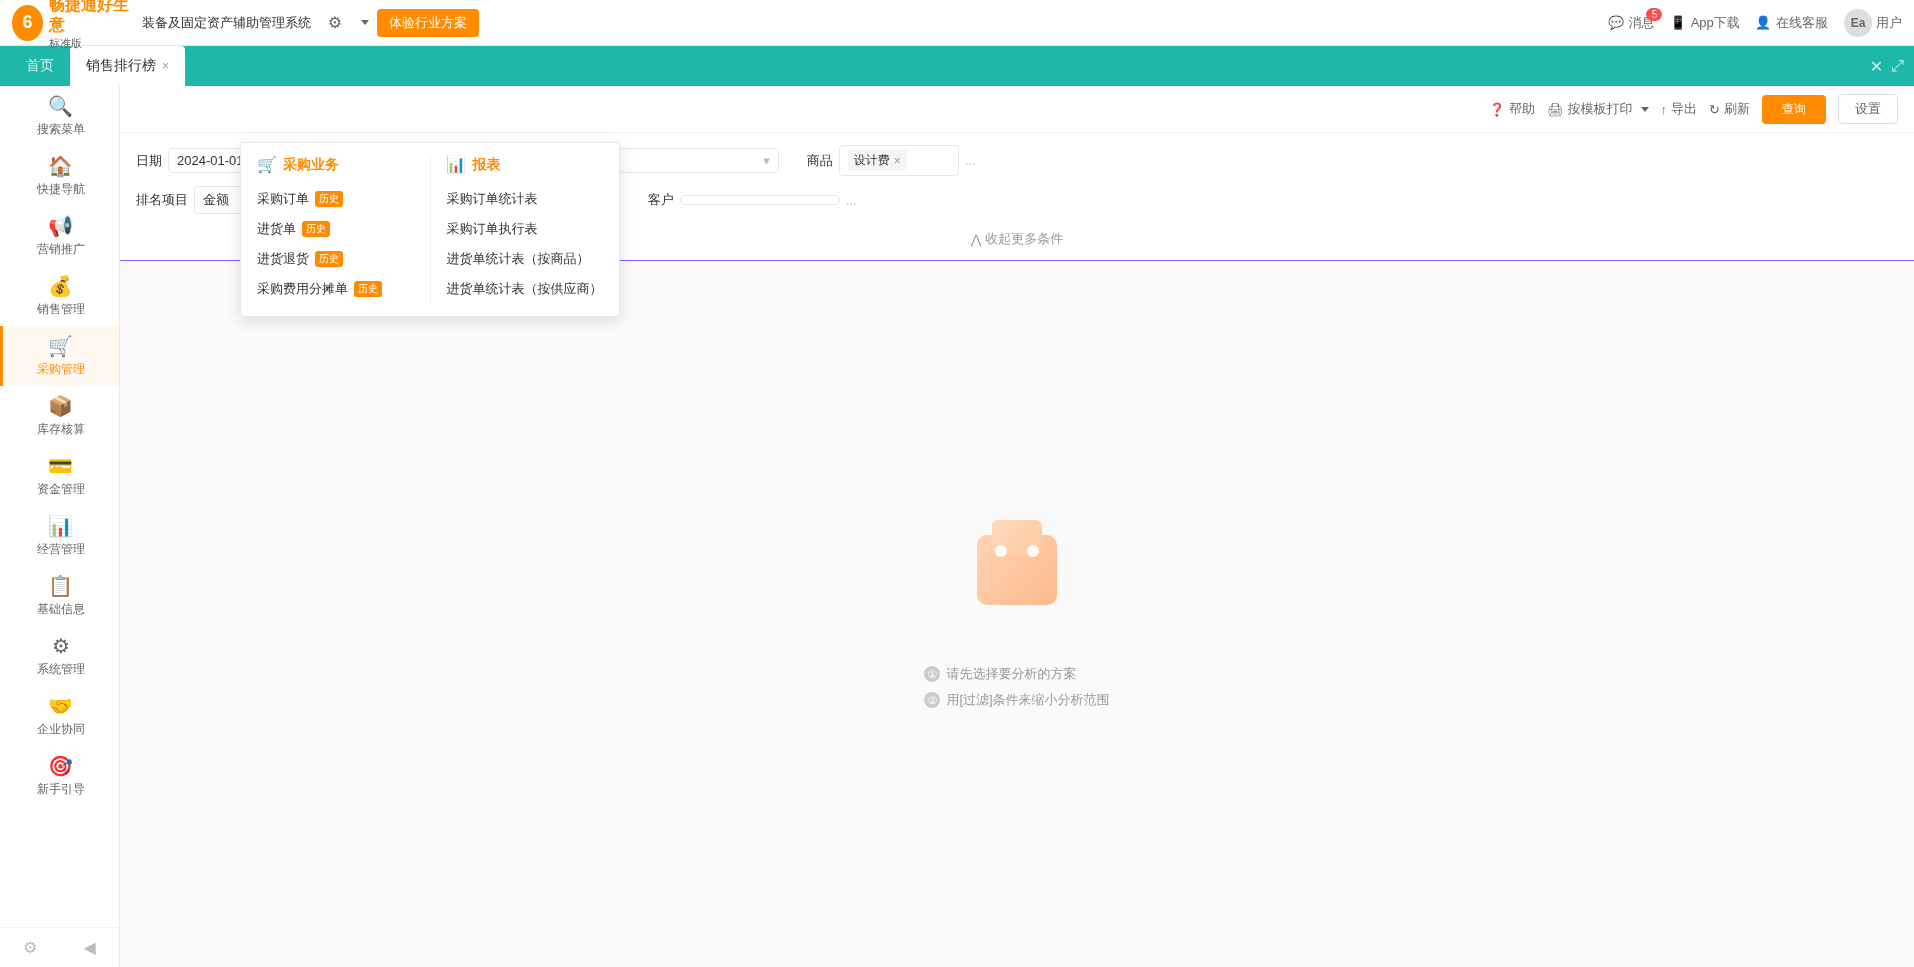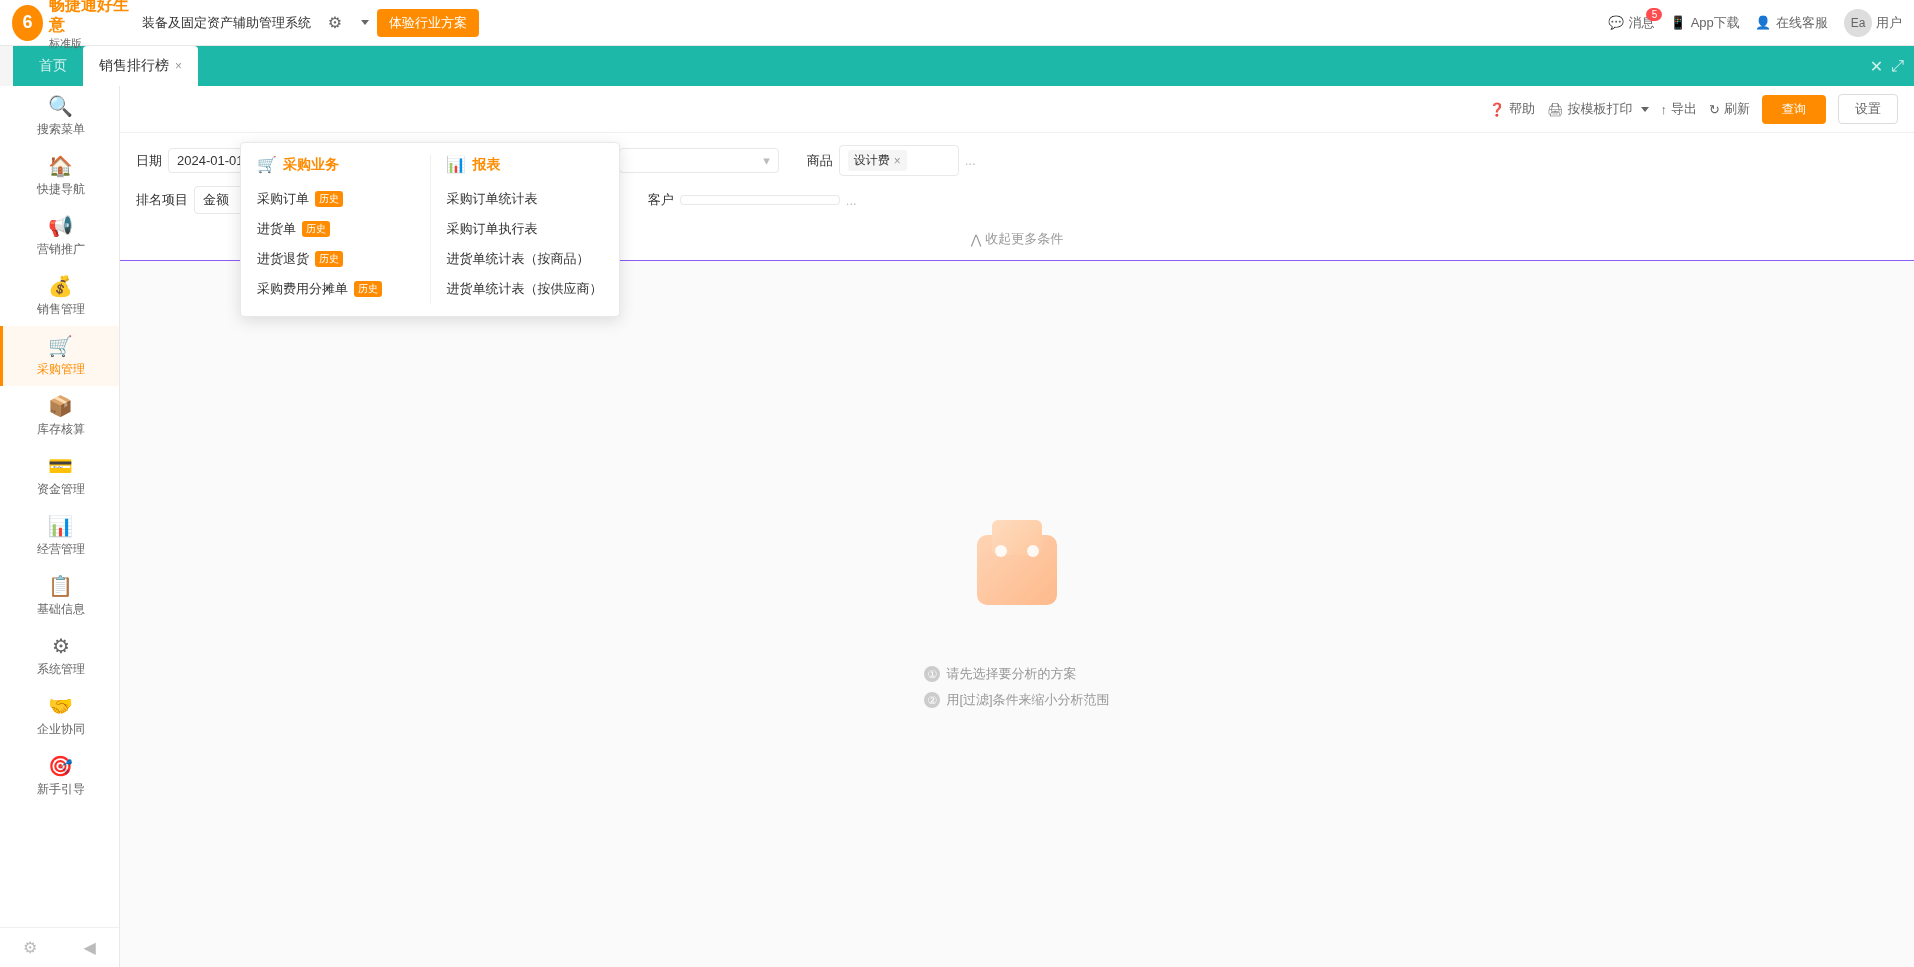--- a/index.html
+++ b/index.html
@@ -16,27 +16,27 @@
     .logo-text { margin-left: 6px; font-size: 11px; color: #666; line-height: 1.3; }
     .logo-text .brand { color: #ff8c00; font-size: 16px; font-weight: bold; }
     .header-center { display: flex; align-items: center; flex: 1; padding-left: 10px; }
     .system-name { font-size: 13px; color: #333; }
     .header-btn-group { display: flex; align-items: center; gap: 8px; margin-left: 10px; }
     .settings-btn { width: 28px; height: 28px; border: none; background: none; cursor: pointer; color: #666; font-size: 16px; display: flex; align-items: center; justify-content: center; }
     .industry-btn { background: #ff8c00; color: #fff; border: none; border-radius: 4px; padding: 5px 12px; cursor: pointer; font-size: 13px; text-align: center; }
     .header-right { display: flex; align-items: center; gap: 16px; margin-left: auto; }
     .header-right-item { display: flex; align-items: center; gap: 4px; color: #666; font-size: 13px; cursor: pointer; position: relative; }
     .badge { position: absolute; top: -6px; right: -8px; background: #ff4d4f; color: #fff; border-radius: 10px; font-size: 10px; padding: 1px 4px; min-width: 16px; text-align: center; }
-    .user-avatar { width: 28px; height: 28px; background: #ddd; border-radius: 50%; display: flex; align-items: center; justify-content: center; font-size: 12px; color: #666; }
+    .user-avatar { width: 28px; height: 28px; background: #ddd; border-radius: 50%; display: flex; align-items: center; justify-content: center; font-size: 12px; color: #666; font-weight: bold; }
 
     
     .tab-bar {
       display: flex; align-items: center; height: 40px;
       background: #1db8a8; padding: 0 10px;
-      position: relative; z-index: 90; margin-left: 13px;
+      position: relative; z-index: 90;
     }
     .tab-item { display: flex; align-items: center; padding: 0 16px; height: 40px; cursor: pointer; color: rgba(255,255,255,0.8); font-size: 14px; position: relative; }
     .tab-item.active { background: #fff; color: #333; border-radius: 4px 4px 0 0; }
     .tab-close { margin-left: 6px; color: #999; font-size: 12px; cursor: pointer; }
     .tab-bar-right { margin-left: auto; display: flex; align-items: center; gap: 8px; }
     .tab-icon-btn { color: rgba(255,255,255,0.8); cursor: pointer; font-size: 16px; }
 
     
     .main-layout { display: flex; height: calc(967px - 46px - 40px); }
 

